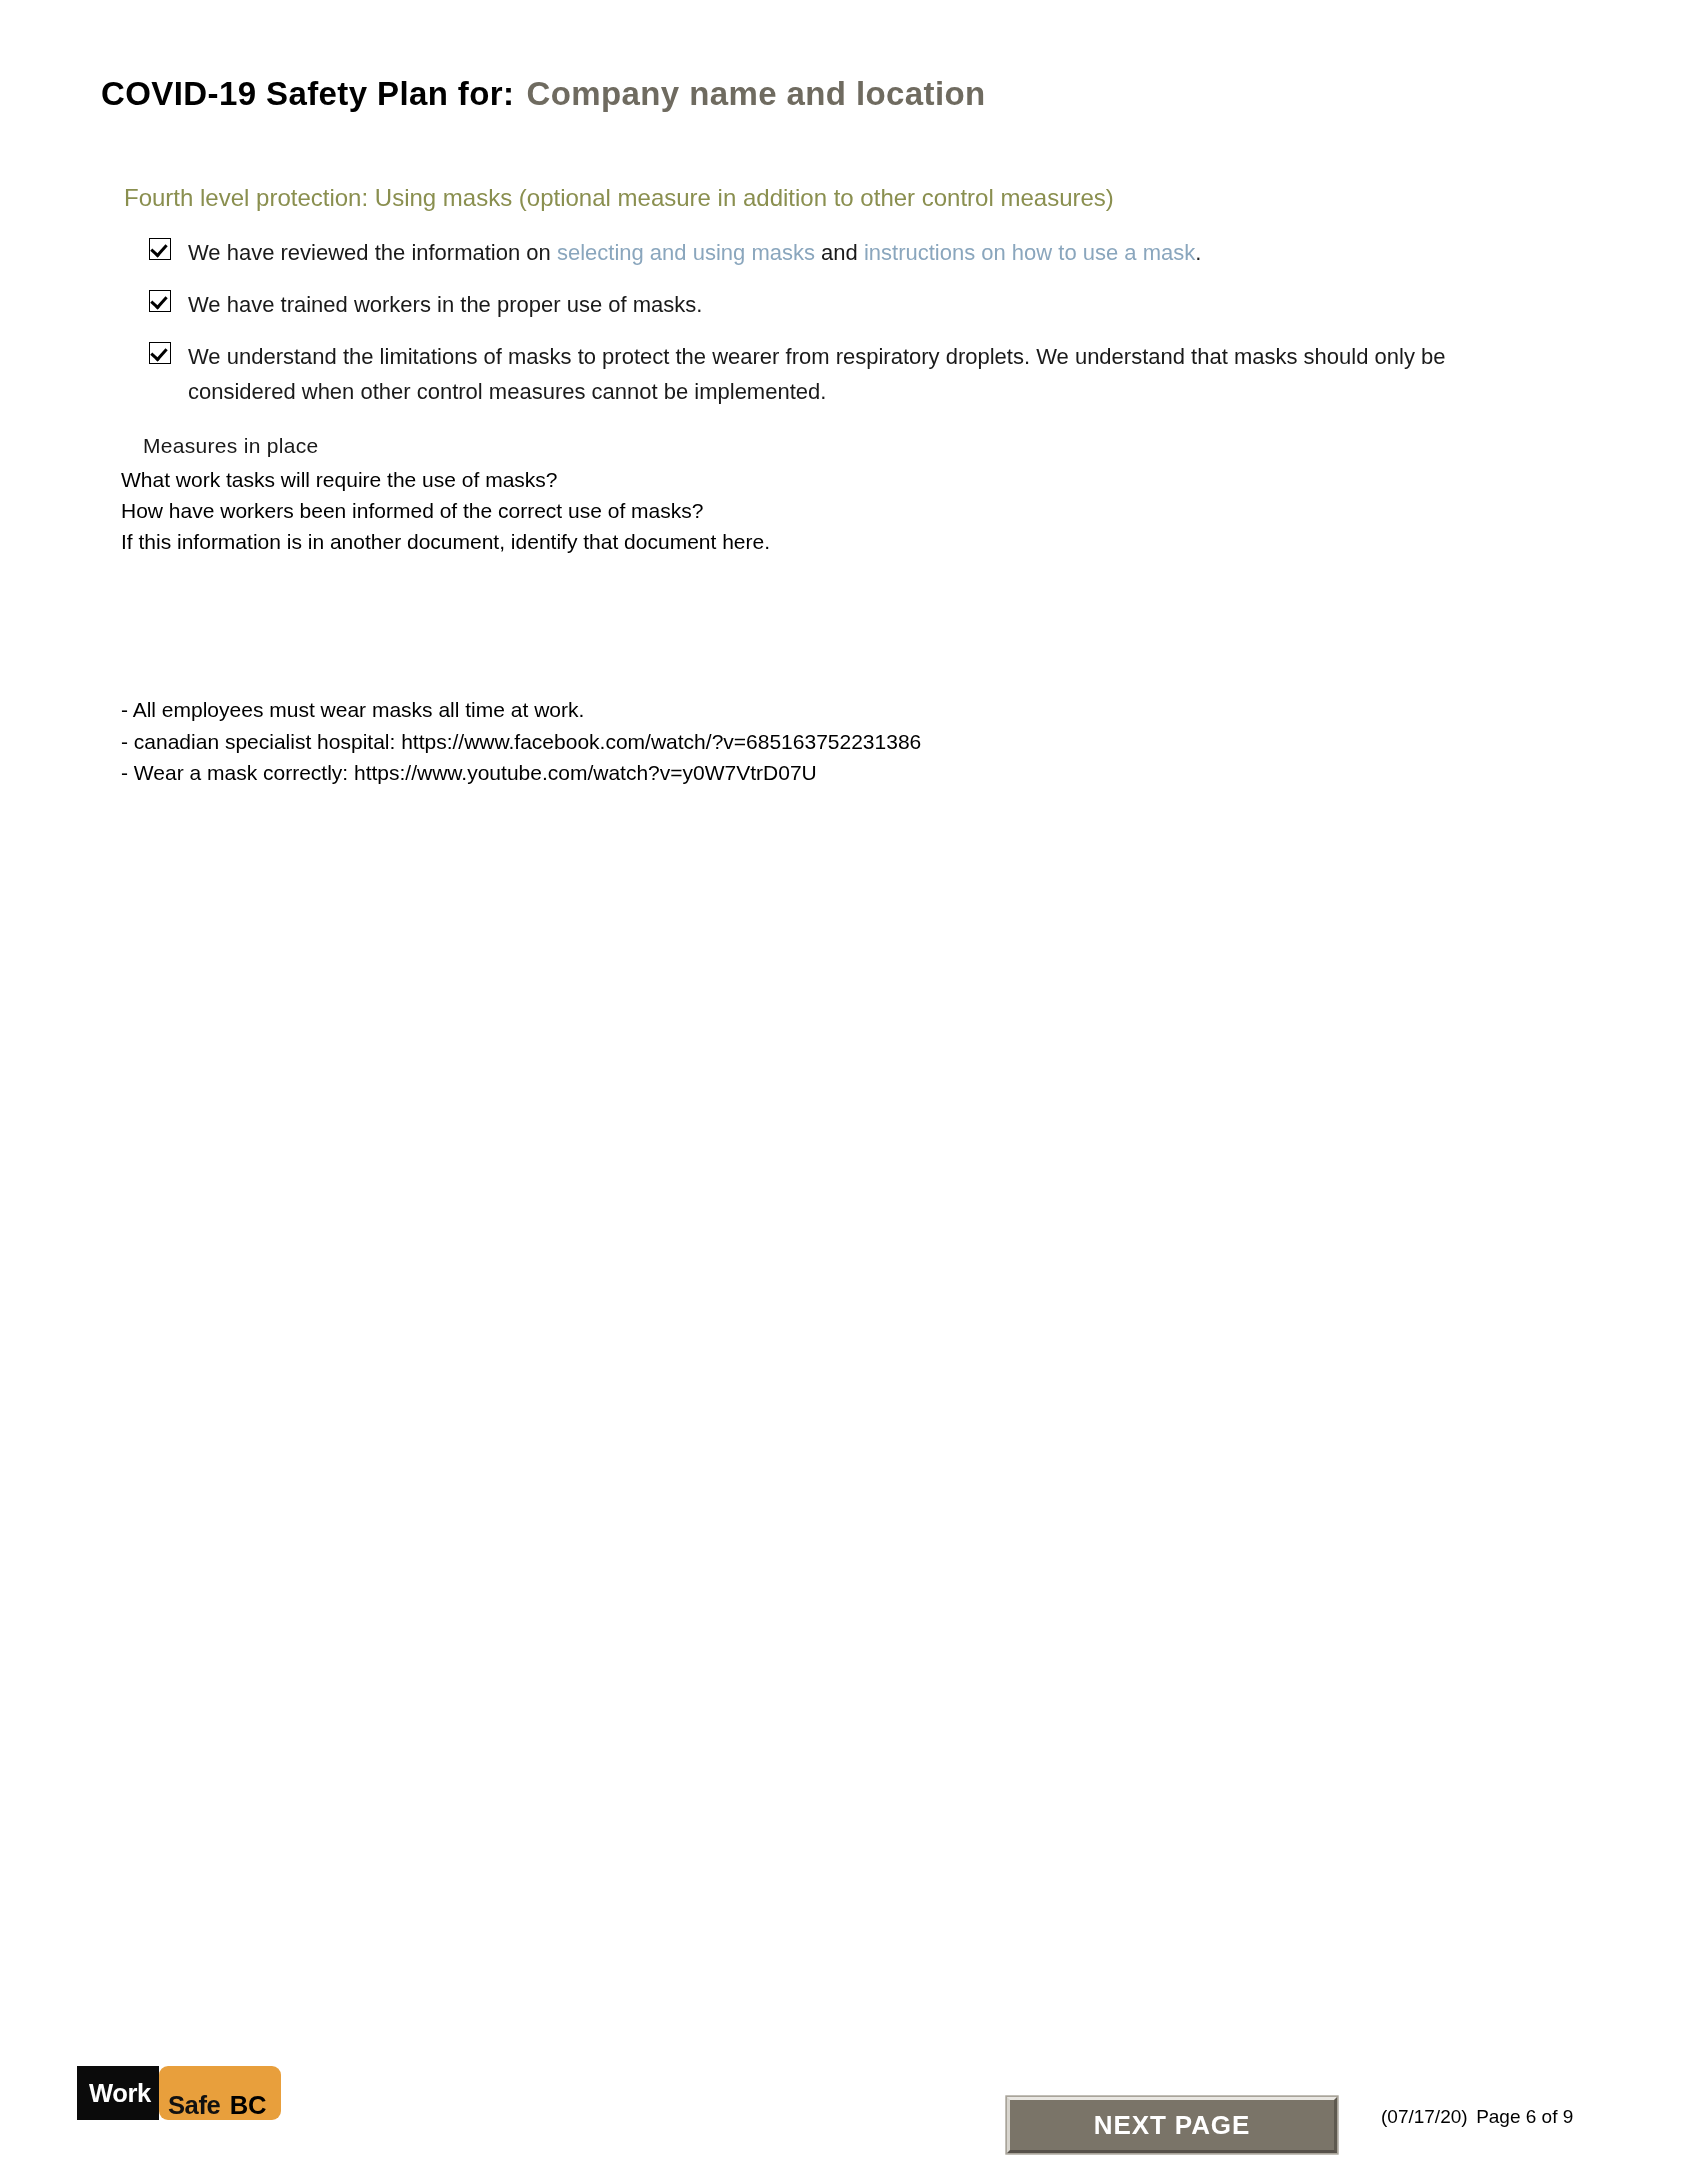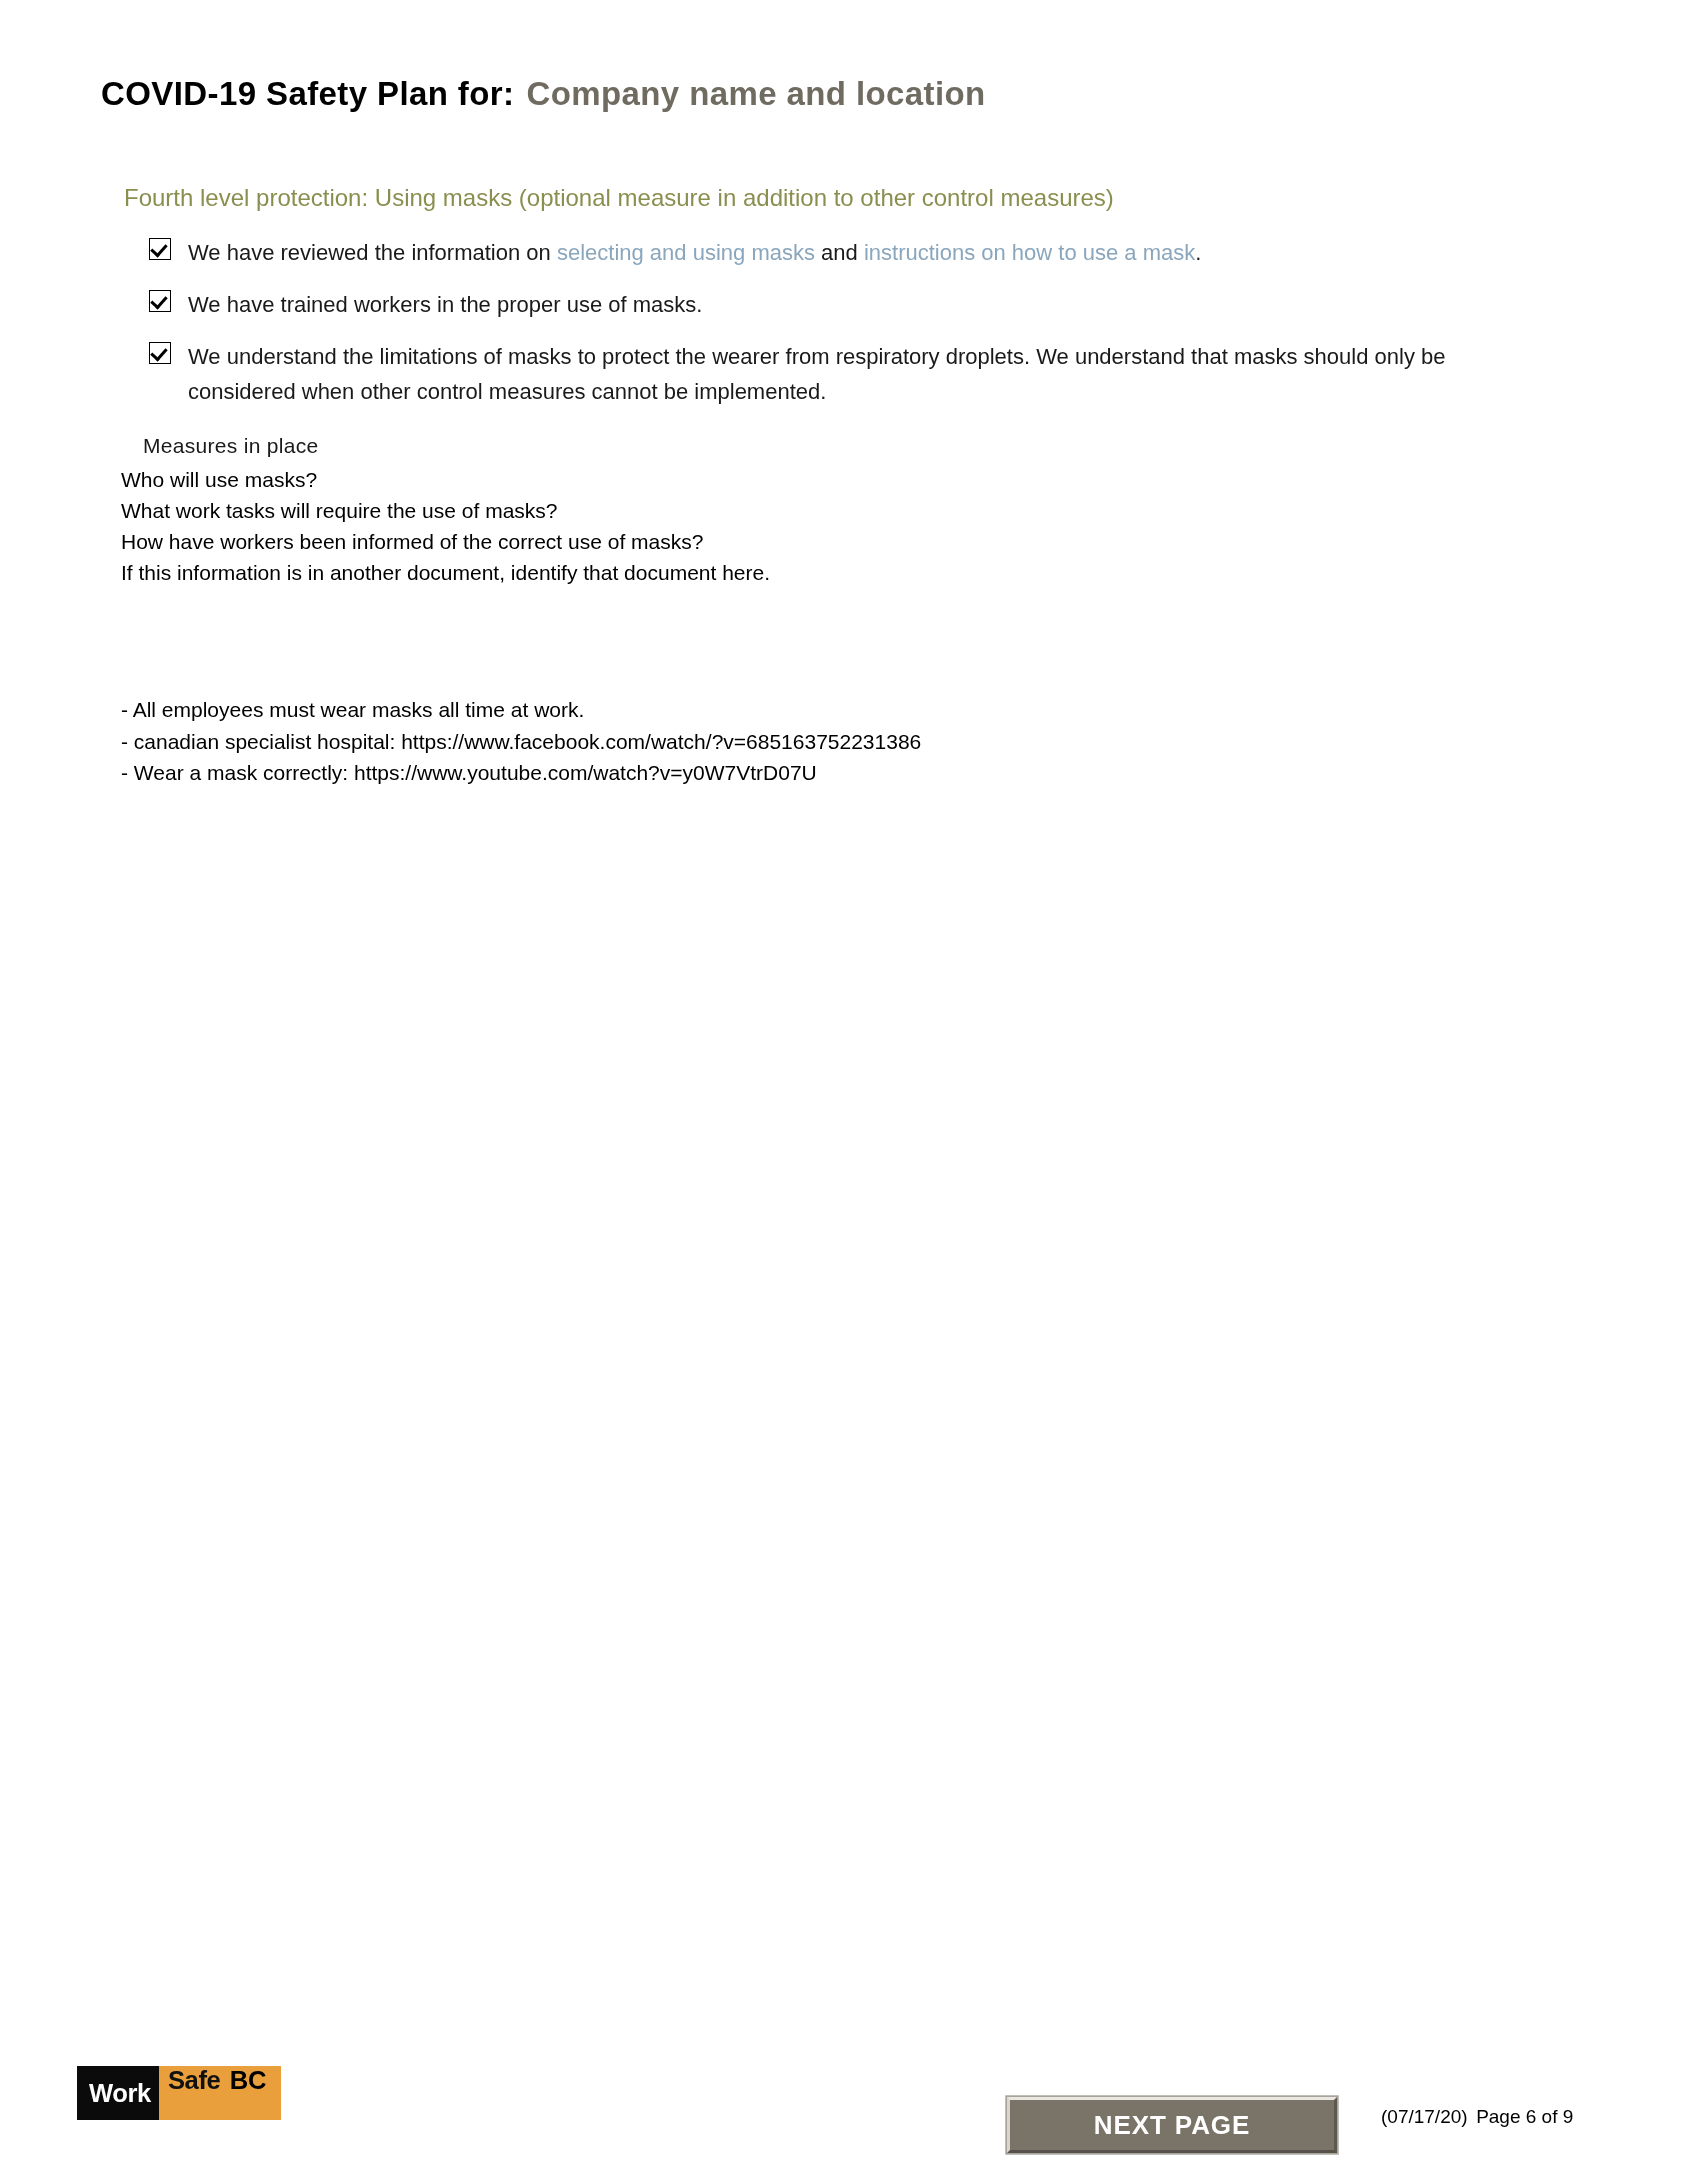--- a/index.html
+++ b/index.html
@@ -138,23 +138,24 @@
   }
   .logo-left {
     background: #0b0b0b;
     display: flex;
     align-items: center;
     padding: 0 8.5px 0 12px;
   }
   .logo-right {
     background: #e89f3c;
     display: flex;
-    align-items: flex-start;
+    align-items: flex-end;
     padding: 0 10.2px 0 8.5px;
     flex: 1 1 auto;
+    border-radius: 9px;
   }
   .logo-work {
     color: #ffffff;
     font-size: 25.6px;
     font-weight: bold;
     letter-spacing: -0.4px;
   }
   .logo-safe {
     color: #111111;
     font-size: 25.6px;
@@ -230,21 +231,20 @@
     <div class="check-item">
       <span class="checkbox"></span>
       <span class="check-text">We understand the limitations of masks to protect the wearer from respiratory droplets. We understand that masks should only be considered when other control measures cannot be implemented.</span>
     </div>
 
   </div>
 
   <div class="measures-heading">Measures in place</div>
 
   <div class="prompts">
-    <div>Who will use masks?</div>
     <div>What work tasks will require the use of masks?</div>
     <div>How have workers been informed of the correct use of masks?</div>
     <div>If this information is in another document, identify that document here.</div>
   </div>
 
   <div class="answers">
     <div>- All employees must wear masks all time at work.</div>
     <div>- canadian specialist hospital: https://www.facebook.com/watch/?v=685163752231386</div>
     <div>- Wear a mask correctly: https://www.youtube.com/watch?v=y0W7VtrD07U</div>
   </div>

